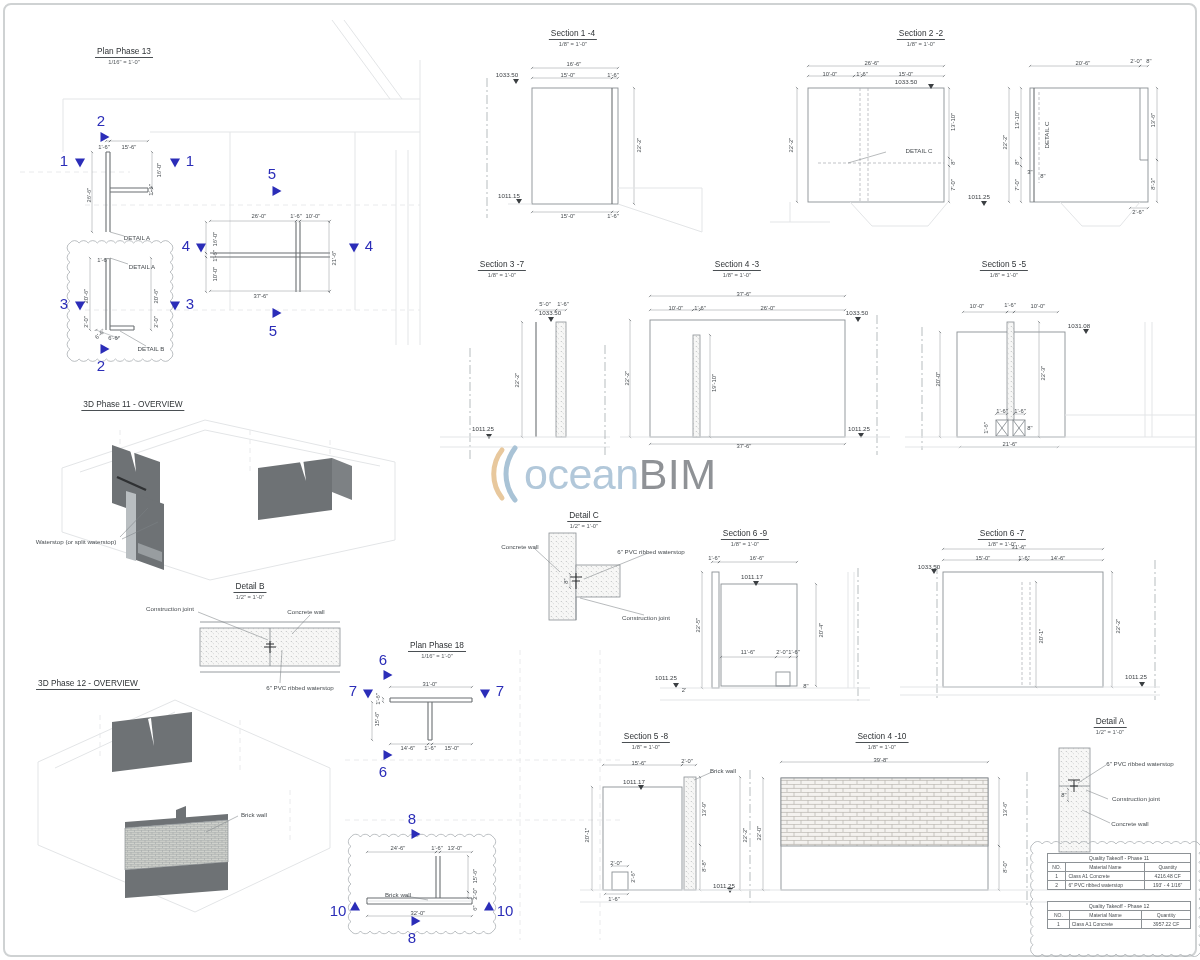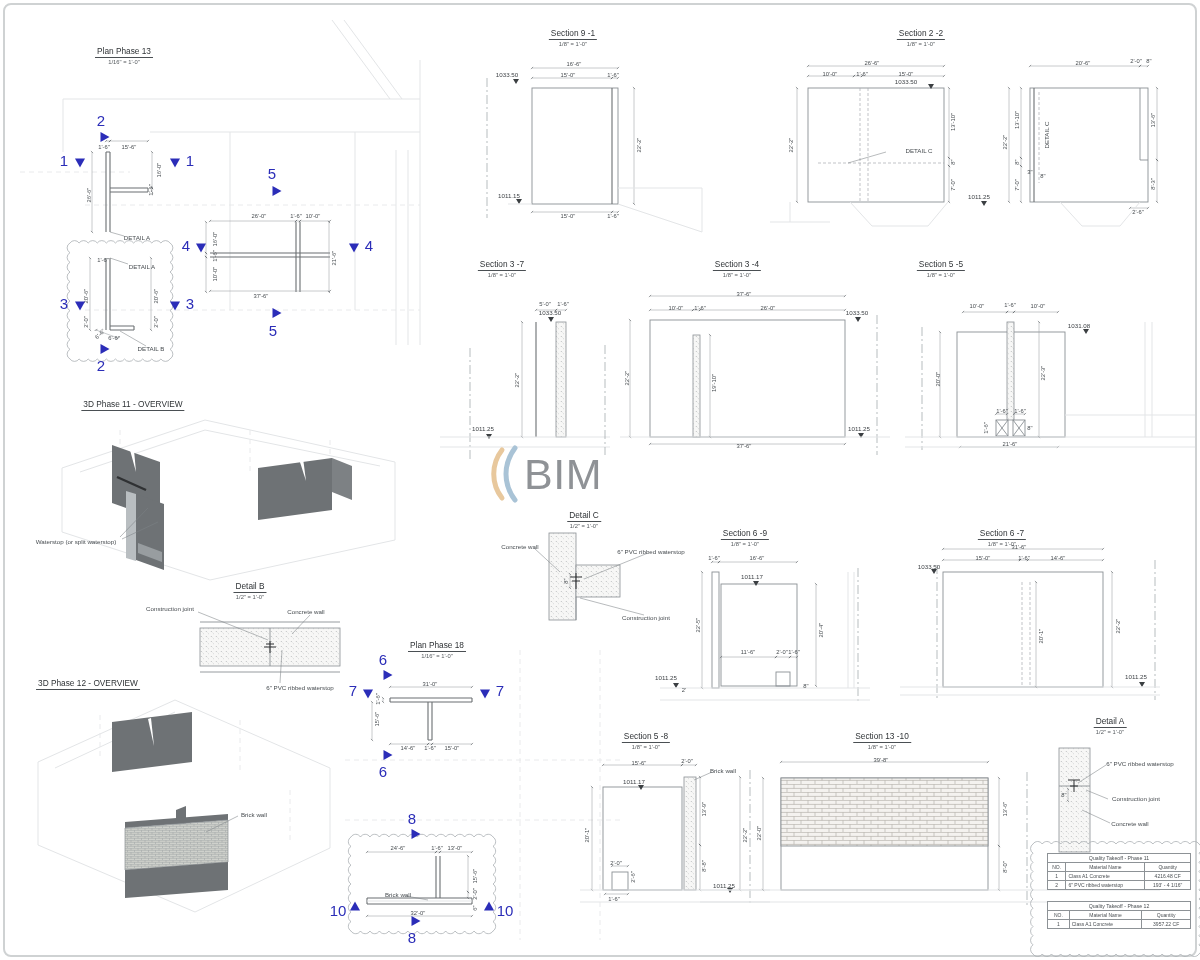--- a/index.html
+++ b/index.html
@@ -298,36 +298,36 @@
       <path d="M 351 837 a 5.5 5.5 0 0 1 9.466666666666667 0 a 5.5 5.5 0 0 1 9.466666666666667 0 a 5.5 5.5 0 0 1 9.466666666666667 0 a 5.5 5.5 0 0 1 9.466666666666667 0 a 5.5 5.5 0 0 1 9.466666666666667 0 a 5.5 5.5 0 0 1 9.466666666666667 0 a 5.5 5.5 0 0 1 9.466666666666667 0 a 5.5 5.5 0 0 1 9.466666666666667 0 a 5.5 5.5 0 0 1 9.466666666666667 0 a 5.5 5.5 0 0 1 9.466666666666667 0 a 5.5 5.5 0 0 1 9.466666666666667 0 a 5.5 5.5 0 0 1 9.466666666666667 0 a 5.5 5.5 0 0 1 9.466666666666667 0 a 5.5 5.5 0 0 1 9.466666666666667 0 a 5.5 5.5 0 0 1 9.466666666666667 0 a 5.5 5.5 0 0 1 0 9.4 a 5.5 5.5 0 0 1 0 9.4 a 5.5 5.5 0 0 1 0 9.4 a 5.5 5.5 0 0 1 0 9.4 a 5.5 5.5 0 0 1 0 9.4 a 5.5 5.5 0 0 1 0 9.4 a 5.5 5.5 0 0 1 0 9.4 a 5.5 5.5 0 0 1 0 9.4 a 5.5 5.5 0 0 1 0 9.4 a 5.5 5.5 0 0 1 0 9.4 a 5.5 5.5 0 0 1 -9.466666666666667 0 a 5.5 5.5 0 0 1 -9.466666666666667 0 a 5.5 5.5 0 0 1 -9.466666666666667 0 a 5.5 5.5 0 0 1 -9.466666666666667 0 a 5.5 5.5 0 0 1 -9.466666666666667 0 a 5.5 5.5 0 0 1 -9.466666666666667 0 a 5.5 5.5 0 0 1 -9.466666666666667 0 a 5.5 5.5 0 0 1 -9.466666666666667 0 a 5.5 5.5 0 0 1 -9.466666666666667 0 a 5.5 5.5 0 0 1 -9.466666666666667 0 a 5.5 5.5 0 0 1 -9.466666666666667 0 a 5.5 5.5 0 0 1 -9.466666666666667 0 a 5.5 5.5 0 0 1 -9.466666666666667 0 a 5.5 5.5 0 0 1 -9.466666666666667 0 a 5.5 5.5 0 0 1 -9.466666666666667 0 a 5.5 5.5 0 0 1 0 -9.4 a 5.5 5.5 0 0 1 0 -9.4 a 5.5 5.5 0 0 1 0 -9.4 a 5.5 5.5 0 0 1 0 -9.4 a 5.5 5.5 0 0 1 0 -9.4 a 5.5 5.5 0 0 1 0 -9.4 a 5.5 5.5 0 0 1 0 -9.4 a 5.5 5.5 0 0 1 0 -9.4 a 5.5 5.5 0 0 1 0 -9.4 a 5.5 5.5 0 0 1 0 -9.4 Z" fill="none" stroke="#abb0b4" stroke-width="0.8"></path>
       <path d="M 1033 844 a 5.5 5.5 0 0 1 9.222222222222221 0 a 5.5 5.5 0 0 1 9.222222222222221 0 a 5.5 5.5 0 0 1 9.222222222222221 0 a 5.5 5.5 0 0 1 9.222222222222221 0 a 5.5 5.5 0 0 1 9.222222222222221 0 a 5.5 5.5 0 0 1 9.222222222222221 0 a 5.5 5.5 0 0 1 9.222222222222221 0 a 5.5 5.5 0 0 1 9.222222222222221 0 a 5.5 5.5 0 0 1 9.222222222222221 0 a 5.5 5.5 0 0 1 9.222222222222221 0 a 5.5 5.5 0 0 1 9.222222222222221 0 a 5.5 5.5 0 0 1 9.222222222222221 0 a 5.5 5.5 0 0 1 9.222222222222221 0 a 5.5 5.5 0 0 1 9.222222222222221 0 a 5.5 5.5 0 0 1 9.222222222222221 0 a 5.5 5.5 0 0 1 9.222222222222221 0 a 5.5 5.5 0 0 1 9.222222222222221 0 a 5.5 5.5 0 0 1 9.222222222222221 0 a 5.5 5.5 0 0 1 0 9.166666666666666 a 5.5 5.5 0 0 1 0 9.166666666666666 a 5.5 5.5 0 0 1 0 9.166666666666666 a 5.5 5.5 0 0 1 0 9.166666666666666 a 5.5 5.5 0 0 1 0 9.166666666666666 a 5.5 5.5 0 0 1 0 9.166666666666666 a 5.5 5.5 0 0 1 0 9.166666666666666 a 5.5 5.5 0 0 1 0 9.166666666666666 a 5.5 5.5 0 0 1 0 9.166666666666666 a 5.5 5.5 0 0 1 0 9.166666666666666 a 5.5 5.5 0 0 1 0 9.166666666666666 a 5.5 5.5 0 0 1 0 9.166666666666666 a 5.5 5.5 0 0 1 -9.222222222222221 0 a 5.5 5.5 0 0 1 -9.222222222222221 0 a 5.5 5.5 0 0 1 -9.222222222222221 0 a 5.5 5.5 0 0 1 -9.222222222222221 0 a 5.5 5.5 0 0 1 -9.222222222222221 0 a 5.5 5.5 0 0 1 -9.222222222222221 0 a 5.5 5.5 0 0 1 -9.222222222222221 0 a 5.5 5.5 0 0 1 -9.222222222222221 0 a 5.5 5.5 0 0 1 -9.222222222222221 0 a 5.5 5.5 0 0 1 -9.222222222222221 0 a 5.5 5.5 0 0 1 -9.222222222222221 0 a 5.5 5.5 0 0 1 -9.222222222222221 0 a 5.5 5.5 0 0 1 -9.222222222222221 0 a 5.5 5.5 0 0 1 -9.222222222222221 0 a 5.5 5.5 0 0 1 -9.222222222222221 0 a 5.5 5.5 0 0 1 -9.222222222222221 0 a 5.5 5.5 0 0 1 -9.222222222222221 0 a 5.5 5.5 0 0 1 -9.222222222222221 0 a 5.5 5.5 0 0 1 0 -9.166666666666666 a 5.5 5.5 0 0 1 0 -9.166666666666666 a 5.5 5.5 0 0 1 0 -9.166666666666666 a 5.5 5.5 0 0 1 0 -9.166666666666666 a 5.5 5.5 0 0 1 0 -9.166666666666666 a 5.5 5.5 0 0 1 0 -9.166666666666666 a 5.5 5.5 0 0 1 0 -9.166666666666666 a 5.5 5.5 0 0 1 0 -9.166666666666666 a 5.5 5.5 0 0 1 0 -9.166666666666666 a 5.5 5.5 0 0 1 0 -9.166666666666666 a 5.5 5.5 0 0 1 0 -9.166666666666666 a 5.5 5.5 0 0 1 0 -9.166666666666666 Z" fill="none" stroke="#abb0b4" stroke-width="0.8"></path>
     </g>
 </svg>
 
 <div class="vhead" style="left:124px;top:46px">
   <span class="vtitle">Plan Phase 13</span>
   <span class="vscale">1/16" = 1'-0"</span>
 </div>
 <div class="vhead" style="left:573px;top:28px">
-  <span class="vtitle">Section 9 -1</span>
+  <span class="vtitle">Section 1 -4</span>
   <span class="vscale">1/8" = 1'-0"</span>
 </div>
 <div class="vhead" style="left:921px;top:28px">
   <span class="vtitle">Section 2 -2</span>
   <span class="vscale">1/8" = 1'-0"</span>
 </div>
 <div class="vhead" style="left:502px;top:259px">
   <span class="vtitle">Section 3 -7</span>
   <span class="vscale">1/8" = 1'-0"</span>
 </div>
 <div class="vhead" style="left:737px;top:259px">
-  <span class="vtitle">Section 3 -4</span>
-  <span class="vscale">1/8" = 1'-0"</span>
-</div>
-<div class="vhead" style="left:941px;top:259px">
+  <span class="vtitle">Section 4 -3</span>
+  <span class="vscale">1/8" = 1'-0"</span>
+</div>
+<div class="vhead" style="left:1004px;top:259px">
   <span class="vtitle">Section 5 -5</span>
   <span class="vscale">1/8" = 1'-0"</span>
 </div>
 <div class="vhead" style="left:133px;top:399px">
   <span class="vtitle">3D Phase 11 - OVERVIEW</span>
 </div>
 <div class="vhead" style="left:584px;top:510px">
   <span class="vtitle">Detail C</span>
   <span class="vscale">1/2" = 1'-0"</span>
 </div>
@@ -348,33 +348,34 @@
   <span class="vscale">1/16" = 1'-0"</span>
 </div>
 <div class="vhead" style="left:88px;top:678px">
   <span class="vtitle">3D Phase 12 - OVERVIEW</span>
 </div>
 <div class="vhead" style="left:646px;top:731px">
   <span class="vtitle">Section 5 -8</span>
   <span class="vscale">1/8" = 1'-0"</span>
 </div>
 <div class="vhead" style="left:882px;top:731px">
-  <span class="vtitle">Section 13 -10</span>
+  <span class="vtitle">Section 4 -10</span>
   <span class="vscale">1/8" = 1'-0"</span>
 </div>
 <div class="vhead" style="left:1110px;top:716px">
   <span class="vtitle">Detail A</span>
   <span class="vscale">1/2" = 1'-0"</span>
 </div>
 
 <div class="logo">
   <svg width="34" height="60" viewBox="0 0 34 60">
     <path d="M14 6 C3 20 3 40 14 54" stroke="var(--logo-tan)" stroke-width="5" fill="none" stroke-linecap="round"></path>
     <path d="M27 4 C15 20 15 40 27 56" stroke="var(--logo-arc)" stroke-width="5" fill="none" stroke-linecap="round"></path>
   </svg>
+  <span class="oc">ocean</span>
     <span class="bim">BIM</span>
 </div>
 
 <div id="anno-layer">
     <span class="lbl dim" style="left: 104px; top: 147px;">1'-6"</span>
     <span class="lbl dim" style="left: 129px; top: 147px;">15'-6"</span>
     <span class="lbl dim" style="left: 159px; top: 170px; transform: translate(-50%, -50%) rotate(-90deg);">16'-0"</span>
     <span class="lbl dim" style="left: 151px; top: 190px; transform: translate(-50%, -50%) rotate(-90deg);">1'-6"</span>
     <span class="lbl dim" style="left: 89px; top: 195px; transform: translate(-50%, -50%) rotate(-90deg);">26'-6"</span>
     <span class="lbl ann" style="left: 137px; top: 237px;">DETAIL A</span>

